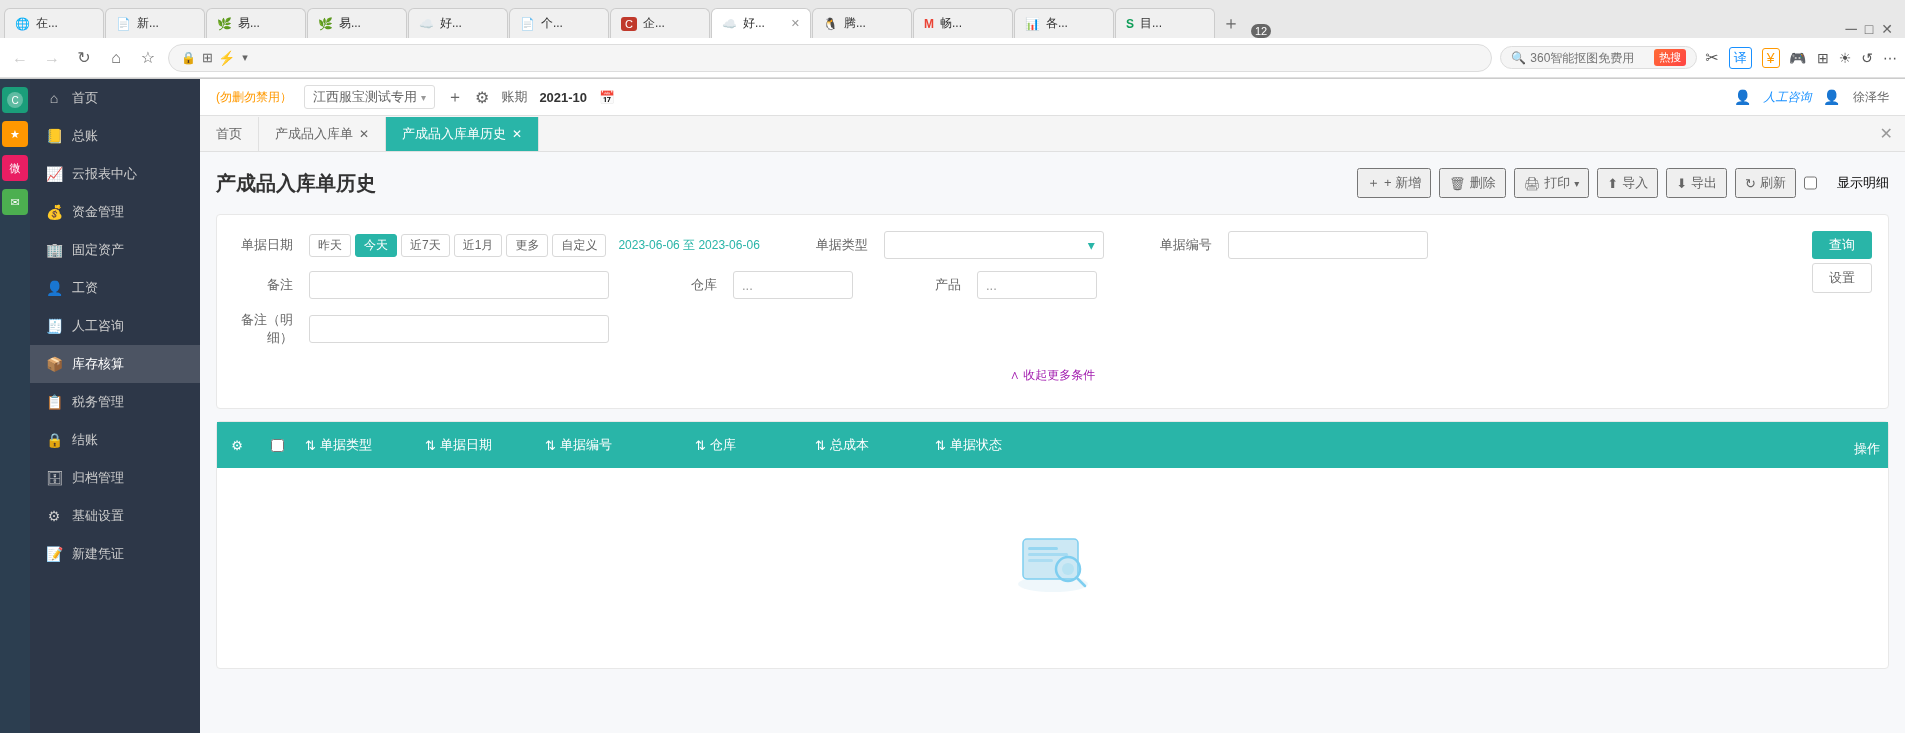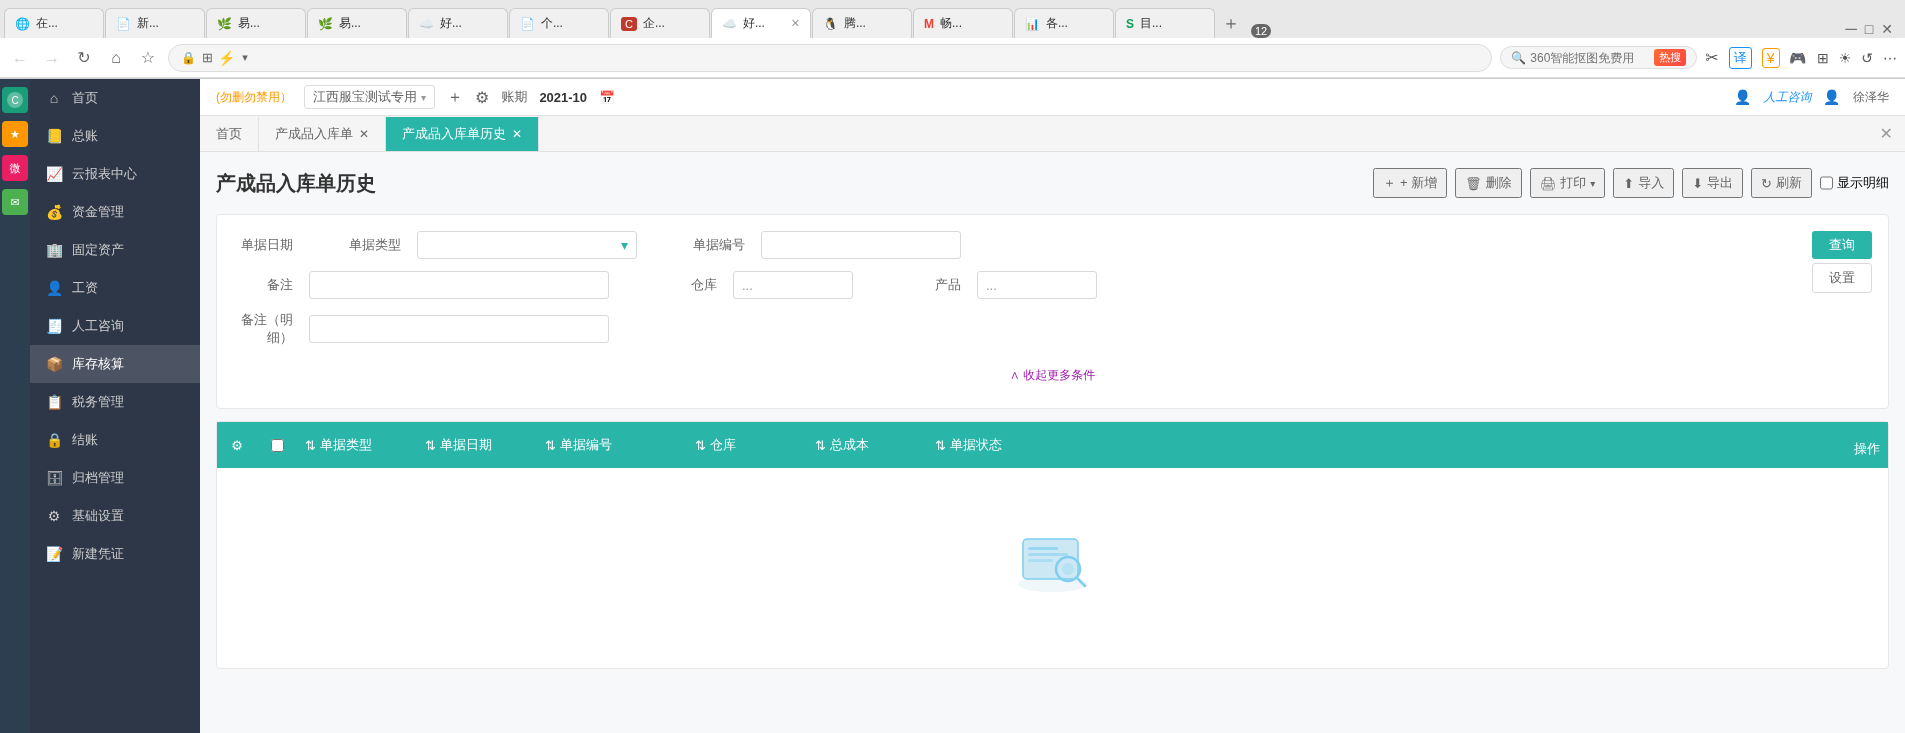--- a/index.html
+++ b/index.html
@@ -335,34 +335,43 @@
             <span>导入</span>
           </button>
           <button class="action-btn">
             <span>⬇</span>
             <span>导出</span>
           </button>
           <button class="action-btn">
             <span>↻</span>
             <span>刷新</span>
           </button>
-          <label style="display:flex;gap:4px;cursor:pointer;">
+          <label style="display:flex;gap:20px;cursor:pointer;">
             <input type="checkbox" style="">
             <span>显示明细</span>
           </label>
         </div>
       </div>
 
       <div class="filter-section">
 
         <div style="display:flex;align-items:flex-start;gap:16px;">
           <div style="flex:1;">
 
             <div class="filter-row">
               <span class="filter-label">单据日期</span>
+              <div class="filter-date-group">
+                <button class="date-btn">昨天</button>
+                <button class="date-btn active">今天</button>
+                <button class="date-btn">近7天</button>
+                <button class="date-btn">近1月</button>
+                <button class="date-btn">更多</button>
+                <button class="date-btn">自定义</button>
+                <span class="date-range" style="margin-left:8px;font-size:12px;">2023-06-06 至 2023-06-06</span>
+              </div>
 
               <span class="filter-label" style="margin-left:32px;">单据类型</span>
               <div class="select-box" style="min-width:220px;">
                 <span class="select-box-text"></span>
                 <span style="color:#29b5a8;font-size:14px;">▾</span>
               </div>
 
               <span class="filter-label" style="margin-left:32px;">单据编号</span>
               <input type="text" class="filter-input" style="max-width: 200px;">
             </div>

